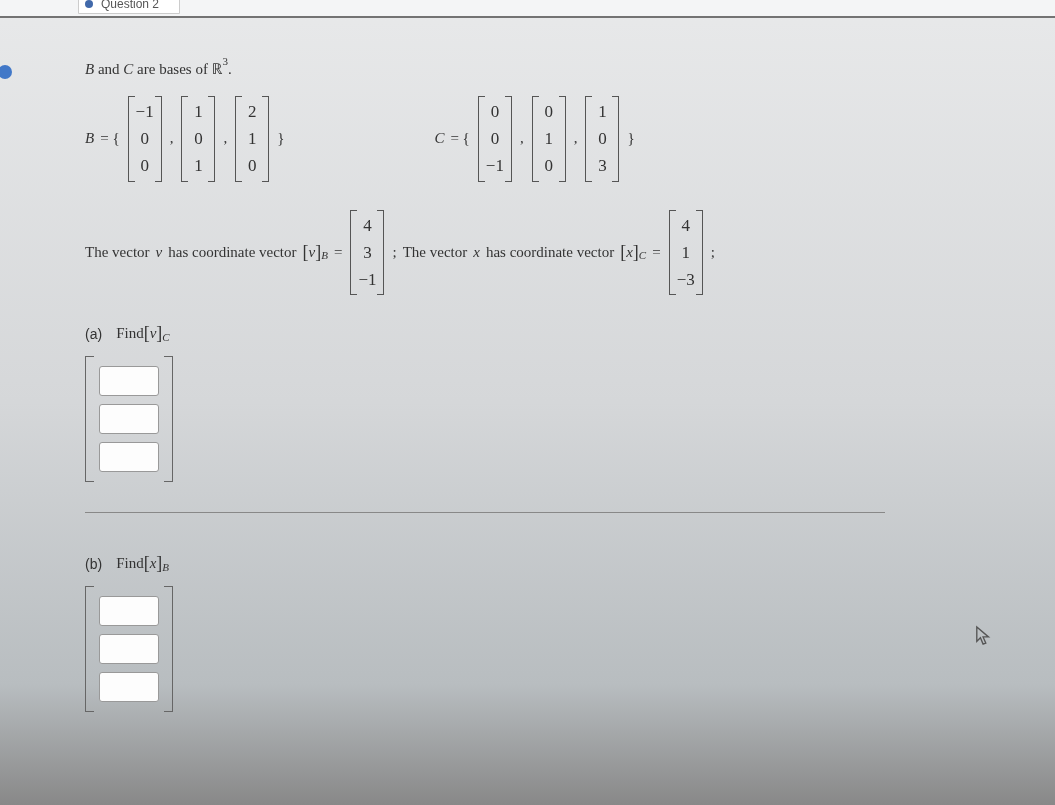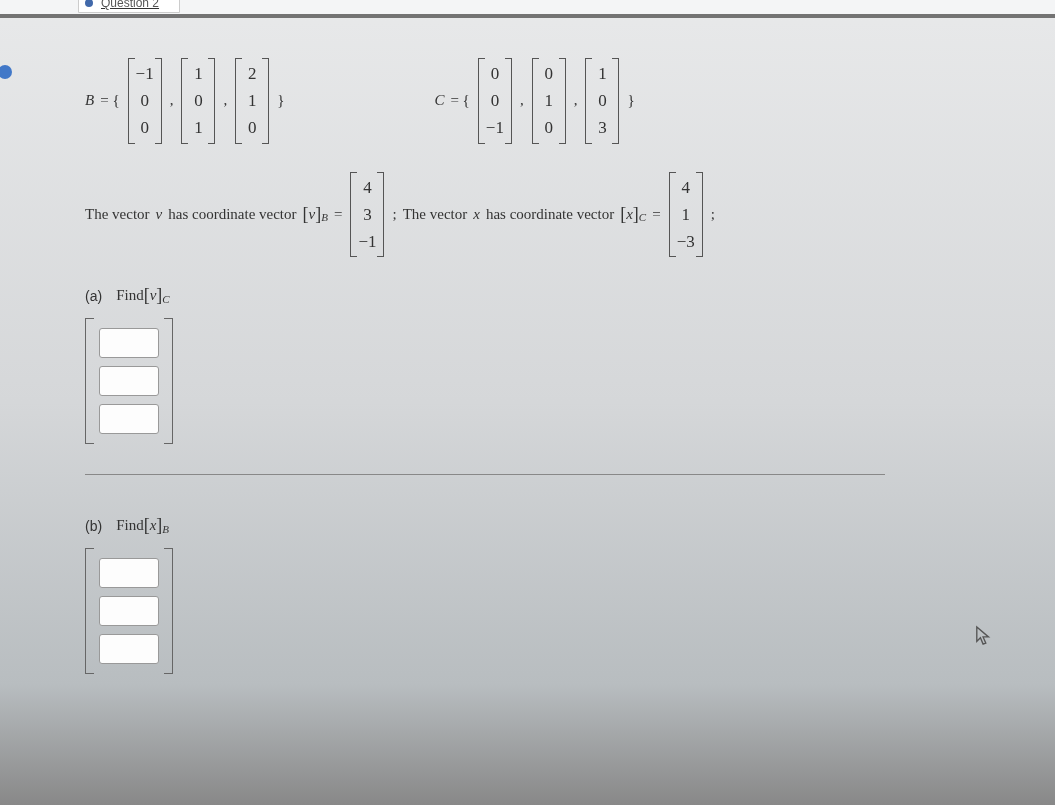--- a/index.html
+++ b/index.html
@@ -7,26 +7,25 @@
       font-family: Georgia, 'Times New Roman', serif;
       background: linear-gradient(180deg, #e8e9ea 0%, #d5d7d9 50%, #b8bdc0 85%, #888 100%);
       min-height: 805px;
       width: 1055px;
       color: #333;
       font-size: 15px;
       position: relative;
     }
     .tab-bar {
       background: #f4f5f6;
-      border-bottom: 4px solid #737373;
+      border-bottom: 2px solid #737373;
       height: 18px;
       display: flex;
       align-items: center;
       padding-left: 78px;
-      text-decoration: underline;
     }
     .tab {
       display: flex;
       align-items: center;
       gap: 8px;
       padding: 2px 20px 2px 6px;
       background: #fff;
       border: 1px solid #ccc;
       border-radius: 3px 3px 0 0;
       font-size: 12px;
@@ -135,20 +134,23 @@
   <div class="tab">
     <span class="tab-dot"></span>
     <span>Question 2</span>
   </div>
 </div>
 
 <span class="left-dot-blue"></span>
 
 <div class="content">
 
+  <p class="statement serif">
+    <span class="ital">B</span><span> and </span><span class="ital">C</span><span> are bases of </span><span class="bb">ℝ</span><span class="sup">3</span><span>.</span>
+  </p>
 
   <div class="bases-row">
     <div class="row">
       <span class="ital">B</span>
       <span> = { </span>
       <span class="matrix big">
         <span class="cell">−1</span>
         <span class="cell">0</span>
         <span class="cell">0</span>
       </span>

